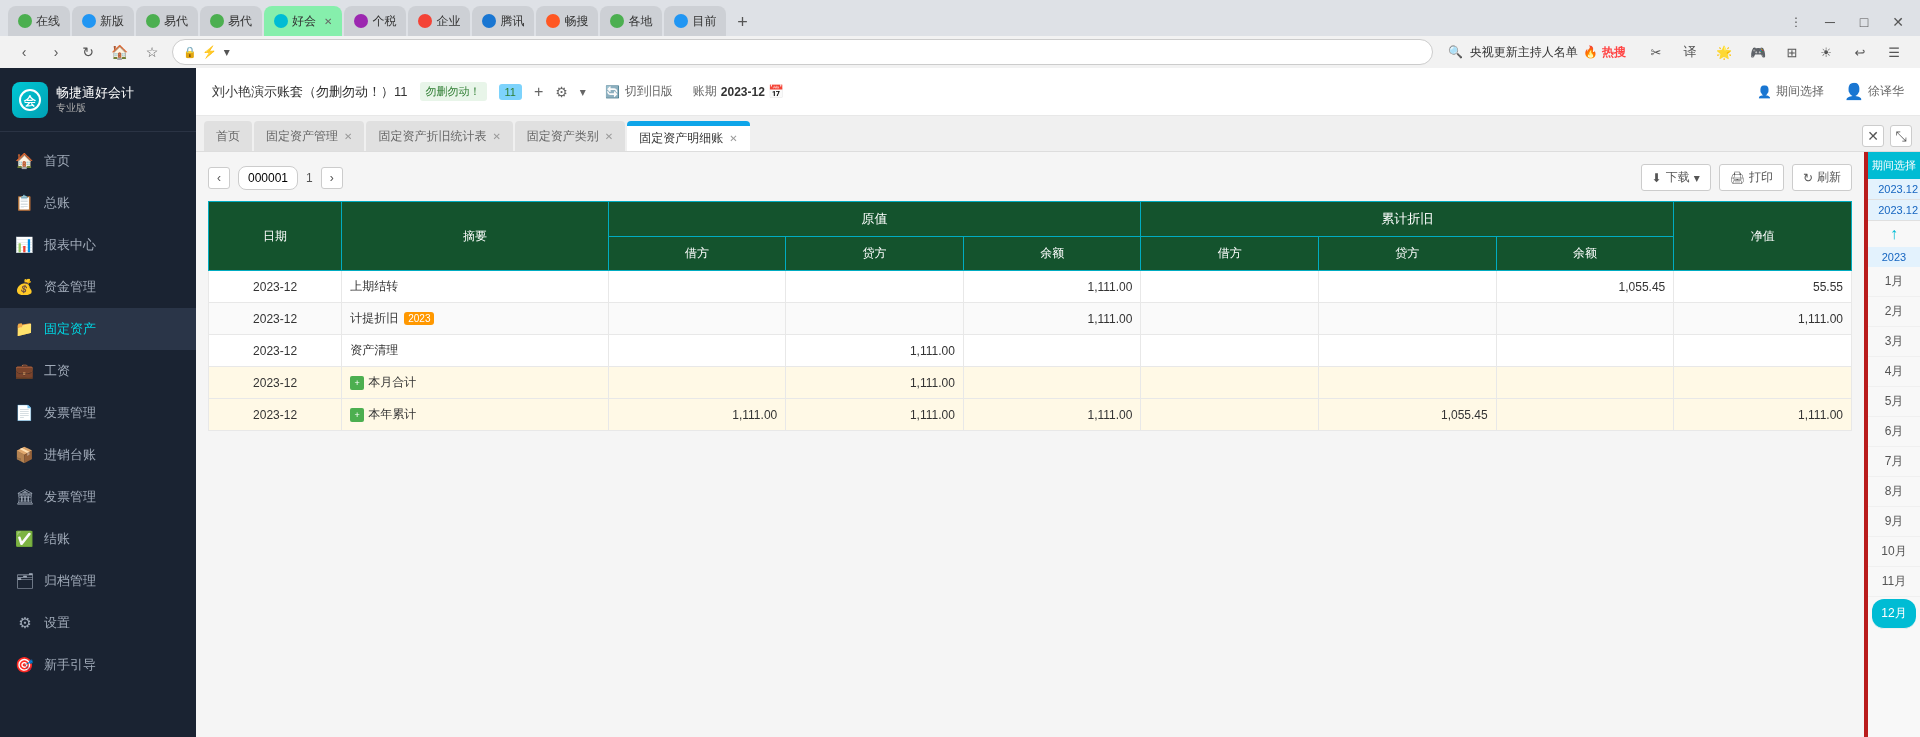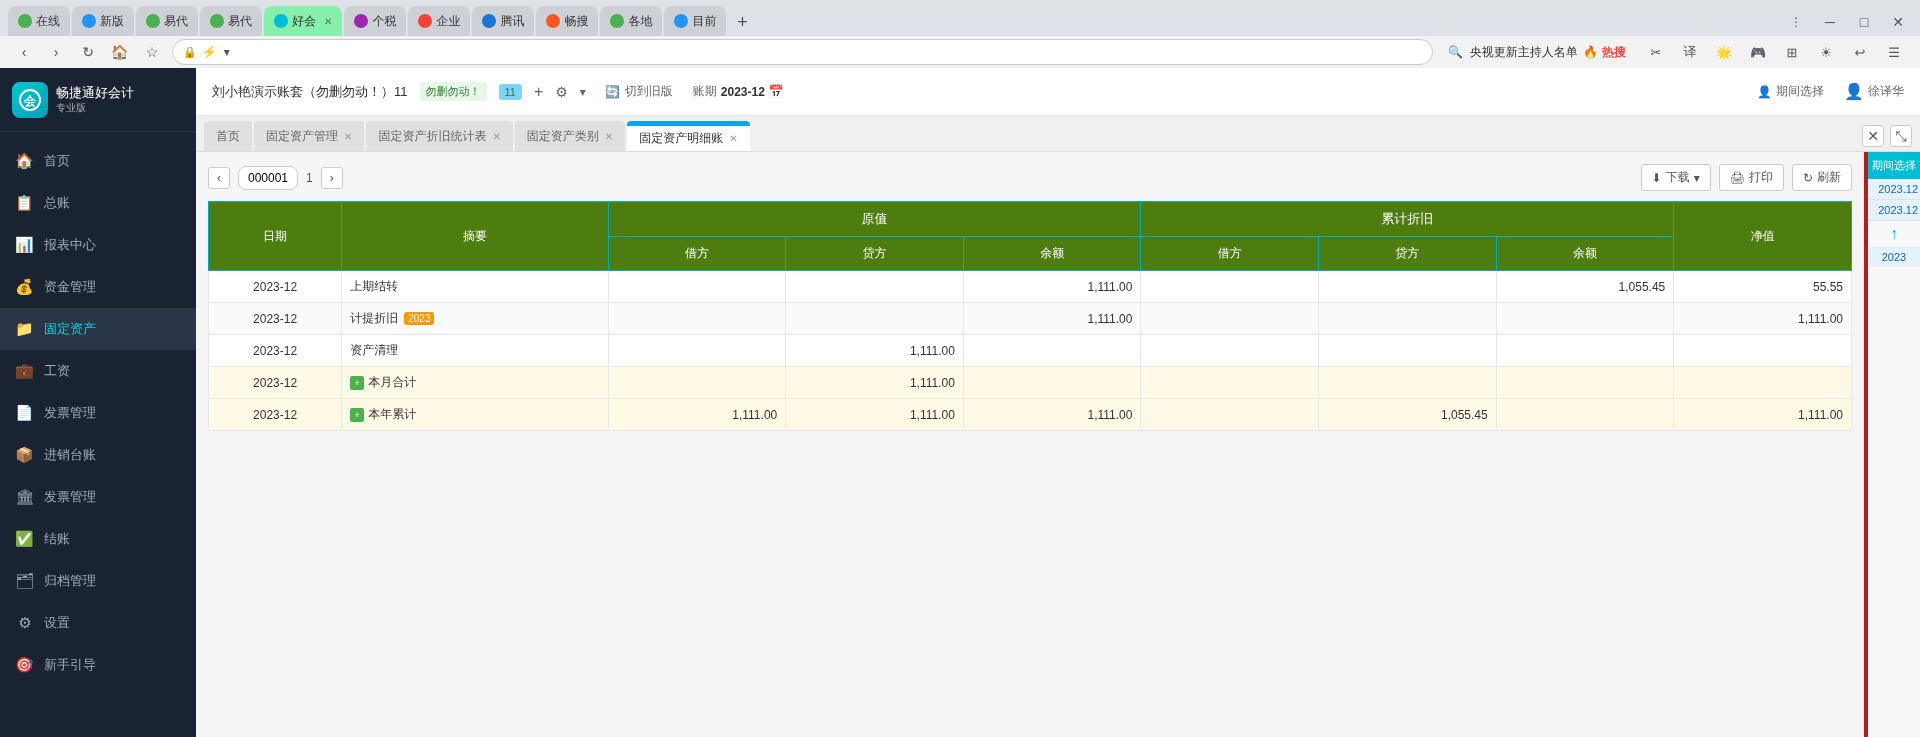--- a/index.html
+++ b/index.html
@@ -62,21 +62,21 @@
     
     .toolbar-row { display: flex; align-items: center; justify-content: space-between; margin-bottom: 10px; }
     .pagination-controls { display: flex; align-items: center; gap: 8px; }
     .page-nav-btn { width: 22px; height: 22px; display: flex; align-items: center; justify-content: center; cursor: pointer; color: #555; border: 1px solid #ccc; border-radius: 3px; background: white; font-size: 12px; }
     .page-input { width: 60px; height: 24px; border: 1px solid #ccc; border-radius: 8px; text-align: center; font-size: 12px; padding: 0 4px; }
     .toolbar-actions { display: flex; align-items: center; gap: 8px; }
     .toolbar-btn { display: flex; align-items: center; gap: 4px; padding: 4px 10px; border: 1px solid #ccc; border-radius: 3px; background: white; cursor: pointer; font-size: 12px; color: #555; }
 
     
     .fixed-table { width: 100%; border-collapse: collapse; }
-    .fixed-table th { background: #4d7c0f; color: white; padding: 8px 6px; text-align: center; font-size: 12px; font-weight: normal; border: 1px solid #00acc1; }
+    .fixed-table th { background: #14532d; color: white; padding: 8px 6px; text-align: center; font-size: 12px; font-weight: normal; border: 1px solid #00acc1; }
     .fixed-table th.main-header { font-size: 13px; }
     .fixed-table td { padding: 7px 8px; text-align: center; font-size: 12px; color: #333; border: 1px solid #e8e8e8; background: white; }
     .fixed-table td.text-right { text-align: right; }
     .fixed-table td.text-left { text-align: left; }
     .fixed-table tr:nth-child(even) td { background: #fafafa; }
     .sum-row td { background: #fff9e6 !important; }
     .row-icon { display: inline-flex; width: 14px; height: 14px; background: #4caf50; border-radius: 2px; align-items: center; justify-content: center; color: white; font-size: 9px; margin-right: 4px; vertical-align: middle; }
 
     
     .period-sidebar { width: 56px; background: #f8f8f8; border-left: 4px solid #b91c1c; display: flex; flex-direction: column; }
@@ -414,17 +414,31 @@
           <div>期间选择</div>
         </div>
         <div class="period-date">
           <div>2023.12</div>
         </div>
         <div class="period-date">
           <div>2023.12</div>
         </div>
         <div class="scroll-btn">↑</div>
         <div style="background:#e3f2fd;padding:4px 2px;text-align:center;font-size:11px;color:#1565c0;">2023</div>
+        <div id="month-list">
+            <div class="period-item">1月</div>
+            <div class="period-item">2月</div>
+            <div class="period-item">3月</div>
+            <div class="period-item">4月</div>
+            <div class="period-item">5月</div>
+            <div class="period-item">6月</div>
+            <div class="period-item">7月</div>
+            <div class="period-item">8月</div>
+            <div class="period-item">9月</div>
+            <div class="period-item">10月</div>
+            <div class="period-item">11月</div>
+            <div class="period-item active">12月</div>
+          </div>
       </div>
 
     </div>
   </div>
 </div>
 
 </body></html>

